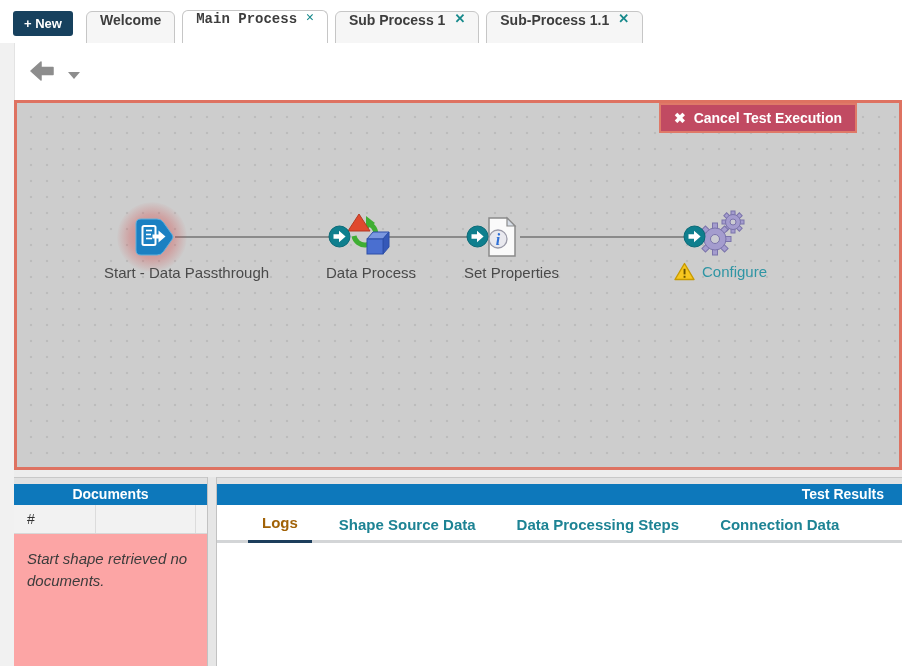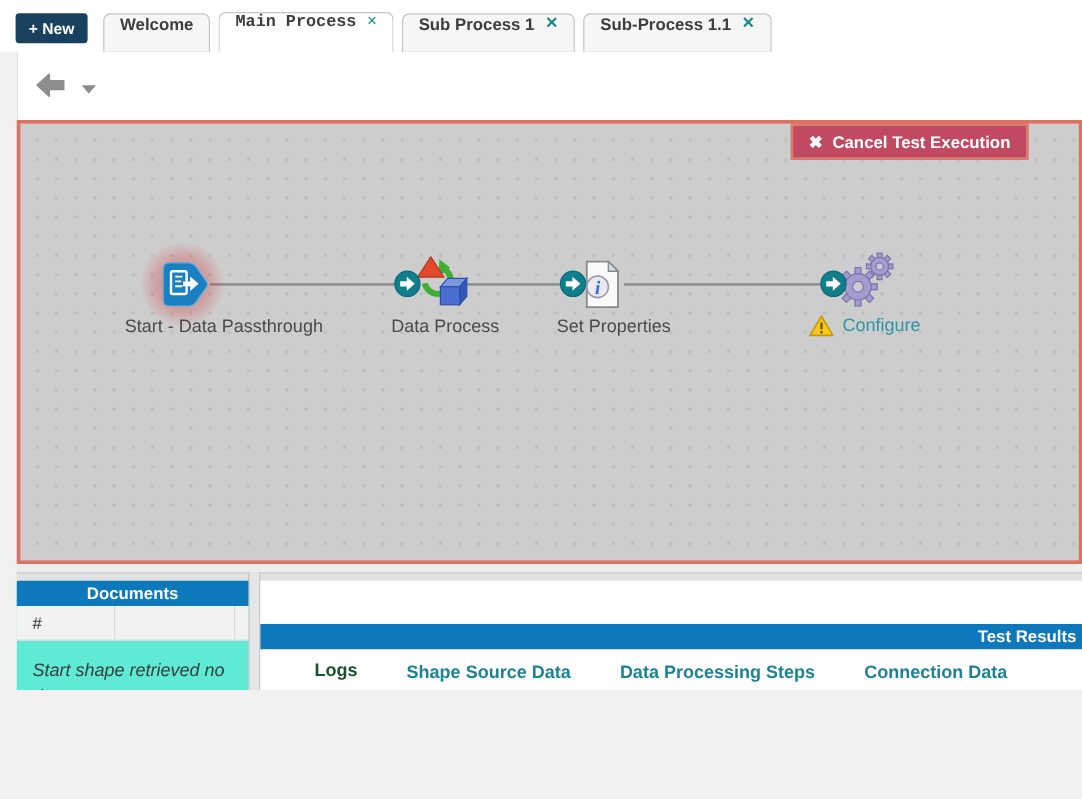--- a/index.html
+++ b/index.html
@@ -1,17 +1,17 @@
 <!DOCTYPE html>
 <html><head>
 <meta charset="utf-8">
 <style>
   * { margin:0; padding:0; box-sizing:border-box; }
   html,body { width:902px; height:666px; background:#f1f1f1; font-family:"Liberation Sans",sans-serif; }
-  .screen { position:relative; width:902px; height:575px; overflow:hidden; background:#f1f1f1; }
+  .screen { position:relative; width:902px; height:666px; overflow:hidden; background:#f1f1f1; }
 
   
   .tabbar { position:absolute; top:0; left:0; width:902px; height:43px; background:#ffffff; }
   .new-btn { position:absolute; left:13px; top:11px; height:25px; padding:0 11px; background:#17415e;
              color:#fff; font-size:13px; font-weight:700; border:none; border-radius:3px; cursor:pointer; }
   .tabs { position:absolute; left:86px; top:10px; display:flex; gap:7px; align-items:flex-end; }
   .tab { height:33px; padding:0 13px; display:flex; align-items:flex-start; gap:9px;
          background:#f6f6f6; border:1px solid #c6c6c6; border-radius:6px 6px 0 0;
          font-size:14px; font-weight:700; color:#3d3d3d; cursor:pointer; }
   .tab.active { background:#ffffff; border-bottom-color:#ffffff; height:34px;font-family:Liberation Mono, monospace; }
@@ -42,36 +42,36 @@
   .configure-row { position:absolute; left:657px; top:159px; display:flex; align-items:center; gap:7px; cursor:pointer; }
   .configure-row span { font-size:15px; color:#2f95a4; }
 
   
   .h-splitter { position:absolute; top:470px; left:14px; right:0; height:14px; background:#ededed; }
   .h-splitter .bar { position:absolute; bottom:0; left:0; right:0; height:7px; background:#e1e1e1; border-top:1px solid #c8c8c8; }
   .v-splitter { position:absolute; left:207px; top:477px; width:10px; bottom:0; background:#e6e6e6;
                 border-left:1px solid #c2c2c2; border-right:1px solid #c2c2c2; }
 
   
-  .docs-panel { position:absolute; left:14px; top:484px; width:193px; bottom:0; background:#5eead4; }
+  .docs-panel { position:absolute; left:14px; top:484px; width:193px; bottom:0; background:#fca5a5; }
   .panel-header { height:21px; background:#0d78bb; color:#fff; font-size:14px; font-weight:700; line-height:21px; }
   .docs-panel .panel-header { text-align:center; }
   .docs-cols { display:flex; height:29px; background:#f2f2f2; border-bottom:1px solid #d8d8d8; }
   .docs-cols .cell { border-right:1px solid #dcdcdc; font-size:14px; color:#333; display:flex; align-items:center; padding-left:13px; }
   .docs-cols .c1 { width:82px; }
   .docs-cols .c2 { width:100px; }
   .docs-empty { padding:14px 14px 0 13px; font-size:15px; font-style:italic; color:#3c3c3c; line-height:1.45; }
 
   
   .results-panel { position:absolute; left:217px; top:484px; right:0; bottom:0; background:#ffffff; }
-  .results-panel .panel-header { text-align:right; padding-right:5px;margin-top:36px; }
+  .results-panel .panel-header { text-align:right; padding-right:18px; }
   .results-tabs { display:flex; align-items:stretch; height:38px; border-bottom:3px solid #d3d5d7; padding-left:31px; gap:13px; }
   .rtab { display:flex; align-items:center; padding:0 14px; font-size:15px; font-weight:700; color:#1d8394;
           cursor:pointer; margin-bottom:-3px; }
-  .rtab.active { color:#14532d; border-bottom:3px solid #1c3e5c; }
+  .rtab.active { color:#a16207; border-bottom:3px solid #1c3e5c; }
 </style>
 </head>
 <body>
 
 <div class="screen">
 
   <div class="tabbar">
     <button class="new-btn">+ New</button>
     <div class="tabs">
       <div class="tab">

